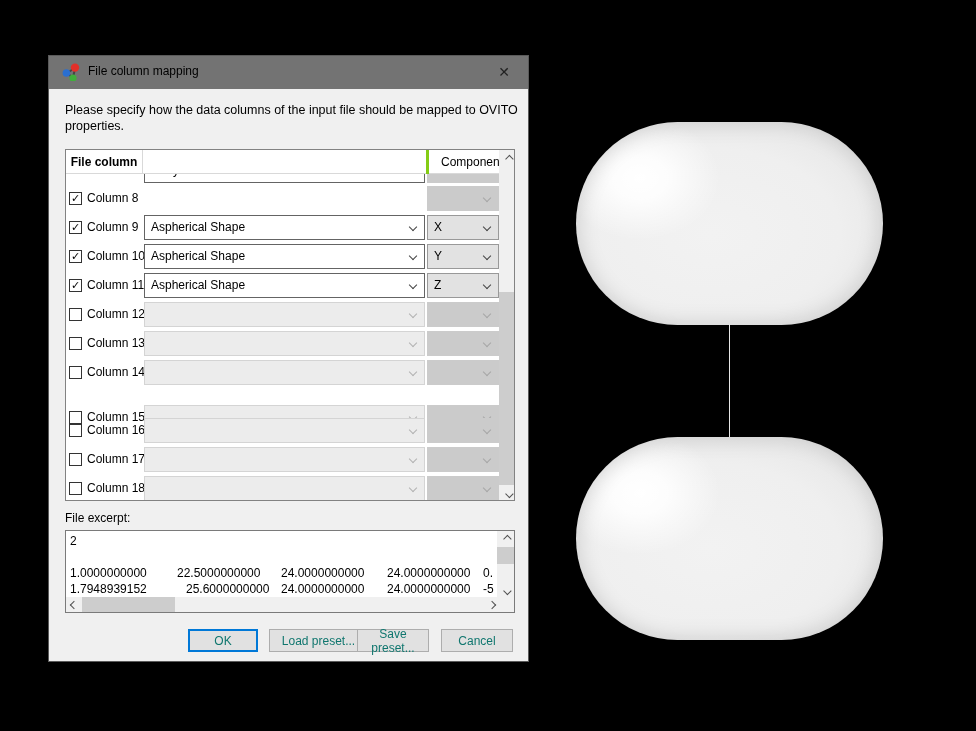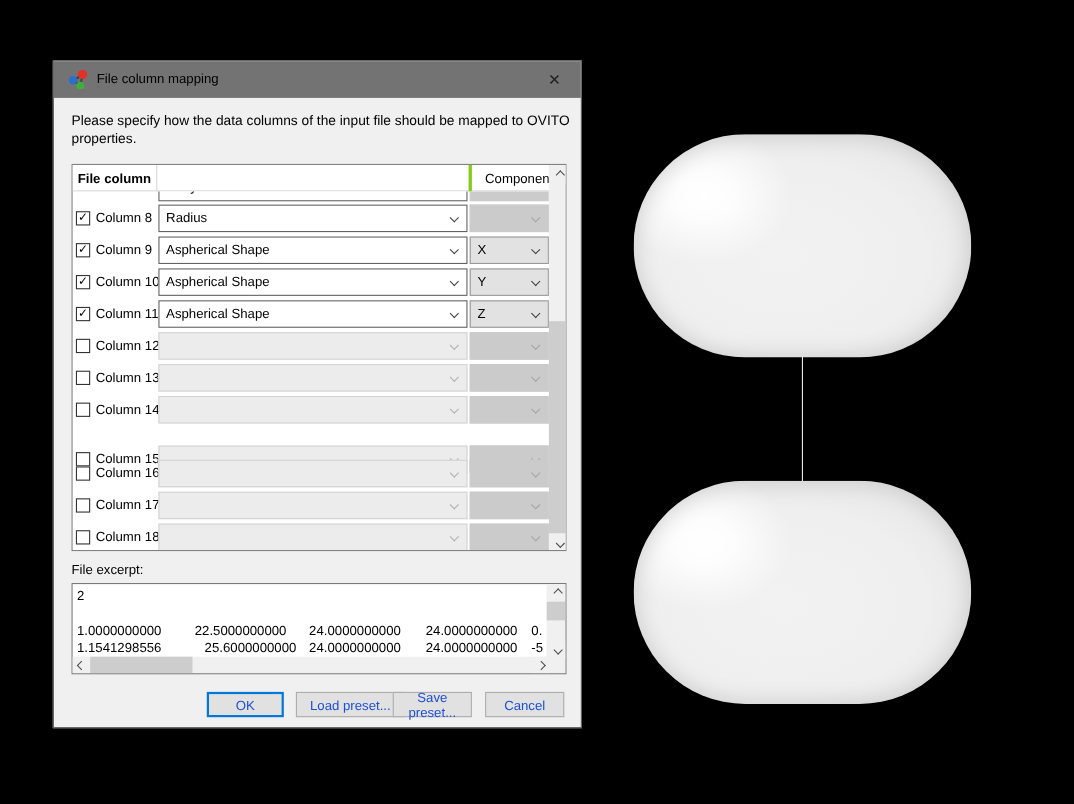--- a/index.html
+++ b/index.html
@@ -71,21 +71,21 @@
   
   .excerpt-label { position:absolute; left:16px; top:455px; font-size:12px; color:#000; }
   .excerpt { position:absolute; left:16px; top:474px; width:450px; height:83px;
     background:#fff; border:1px solid #7a7a7a; overflow:hidden; }
   .exline { position:absolute; left:0; width:433px; height:16px; font-size:12px; color:#000; }
   .exline span { position:absolute; top:0; white-space:nowrap; }
   .sb-corner { position:absolute; right:0; bottom:0; width:17px; height:15px; background:#f0f0f0; }
 
   
   .btn { position:absolute; top:573px; height:23px; background:#e1e1e1;
-    border:1px solid #adadad; font-size:12px; color:#1d4ed8; text-align:center;
+    border:1px solid #adadad; font-size:12px; color:#0f766e; text-align:center;
     display:flex; align-items:center; justify-content:center; }
   .btn.default { border:2px solid #0078d7; }
 </style>
 </head>
 <body>
 
 <div class="capsule" style="left:576px; top:122px;"></div>
 <div class="bond" style="left:729px; top:324px; height:114px;"></div>
 <div class="capsule" style="left:576px; top:437px;"></div>
 
@@ -114,21 +114,20 @@
 
     <div class="partial">
       <div class="pc">y</div>
       <div class="pcc"></div>
     </div>
 
     <div id="rows-host">
         <div class="trow" style="top: 34px;">
           <span class="cb">✓</span>
           <span class="rowlabel">Column 8</span>
-          <div class="combo">Radius<span class="chev"></span></div>
           <div class="comboc dis">
             <span class="chev faint2"></span>
           </div>
         </div>
         <div class="trow" style="top: 63px;">
           <span class="cb">✓</span>
           <span class="rowlabel">Column 9</span>
           <div class="combo">Aspherical Shape<span class="chev"></span></div>
           <div class="comboc">X<span class="chev"></span></div>
         </div>
@@ -238,21 +237,21 @@
           <span style="left: 4px;"></span>
         </div>
         <div class="exline" style="top: 35px;">
           <span style="left: 4px;">1.0000000000</span>
           <span style="left: 111px;">22.5000000000</span>
           <span style="left: 215px;">24.0000000000</span>
           <span style="left: 321px;">24.0000000000</span>
           <span style="left: 417px;">0.</span>
         </div>
         <div class="exline" style="top: 51px;">
-          <span style="left: 4px;">1.1541298556</span>
+          <span style="left: 4px;">1.7948939152</span>
           <span style="left: 120px;">25.6000000000</span>
           <span style="left: 215px;">24.0000000000</span>
           <span style="left: 321px;">24.0000000000</span>
           <span style="left: 417px;">-5</span>
         </div>
       </div>
 
     <div class="sb-v" style="right:0; top:0; width:17px; height:67px;">
       <div class="sb-btn" style="left:0; top:0; width:17px; height:15px;">
           <div class="sb-chev up"></div>

